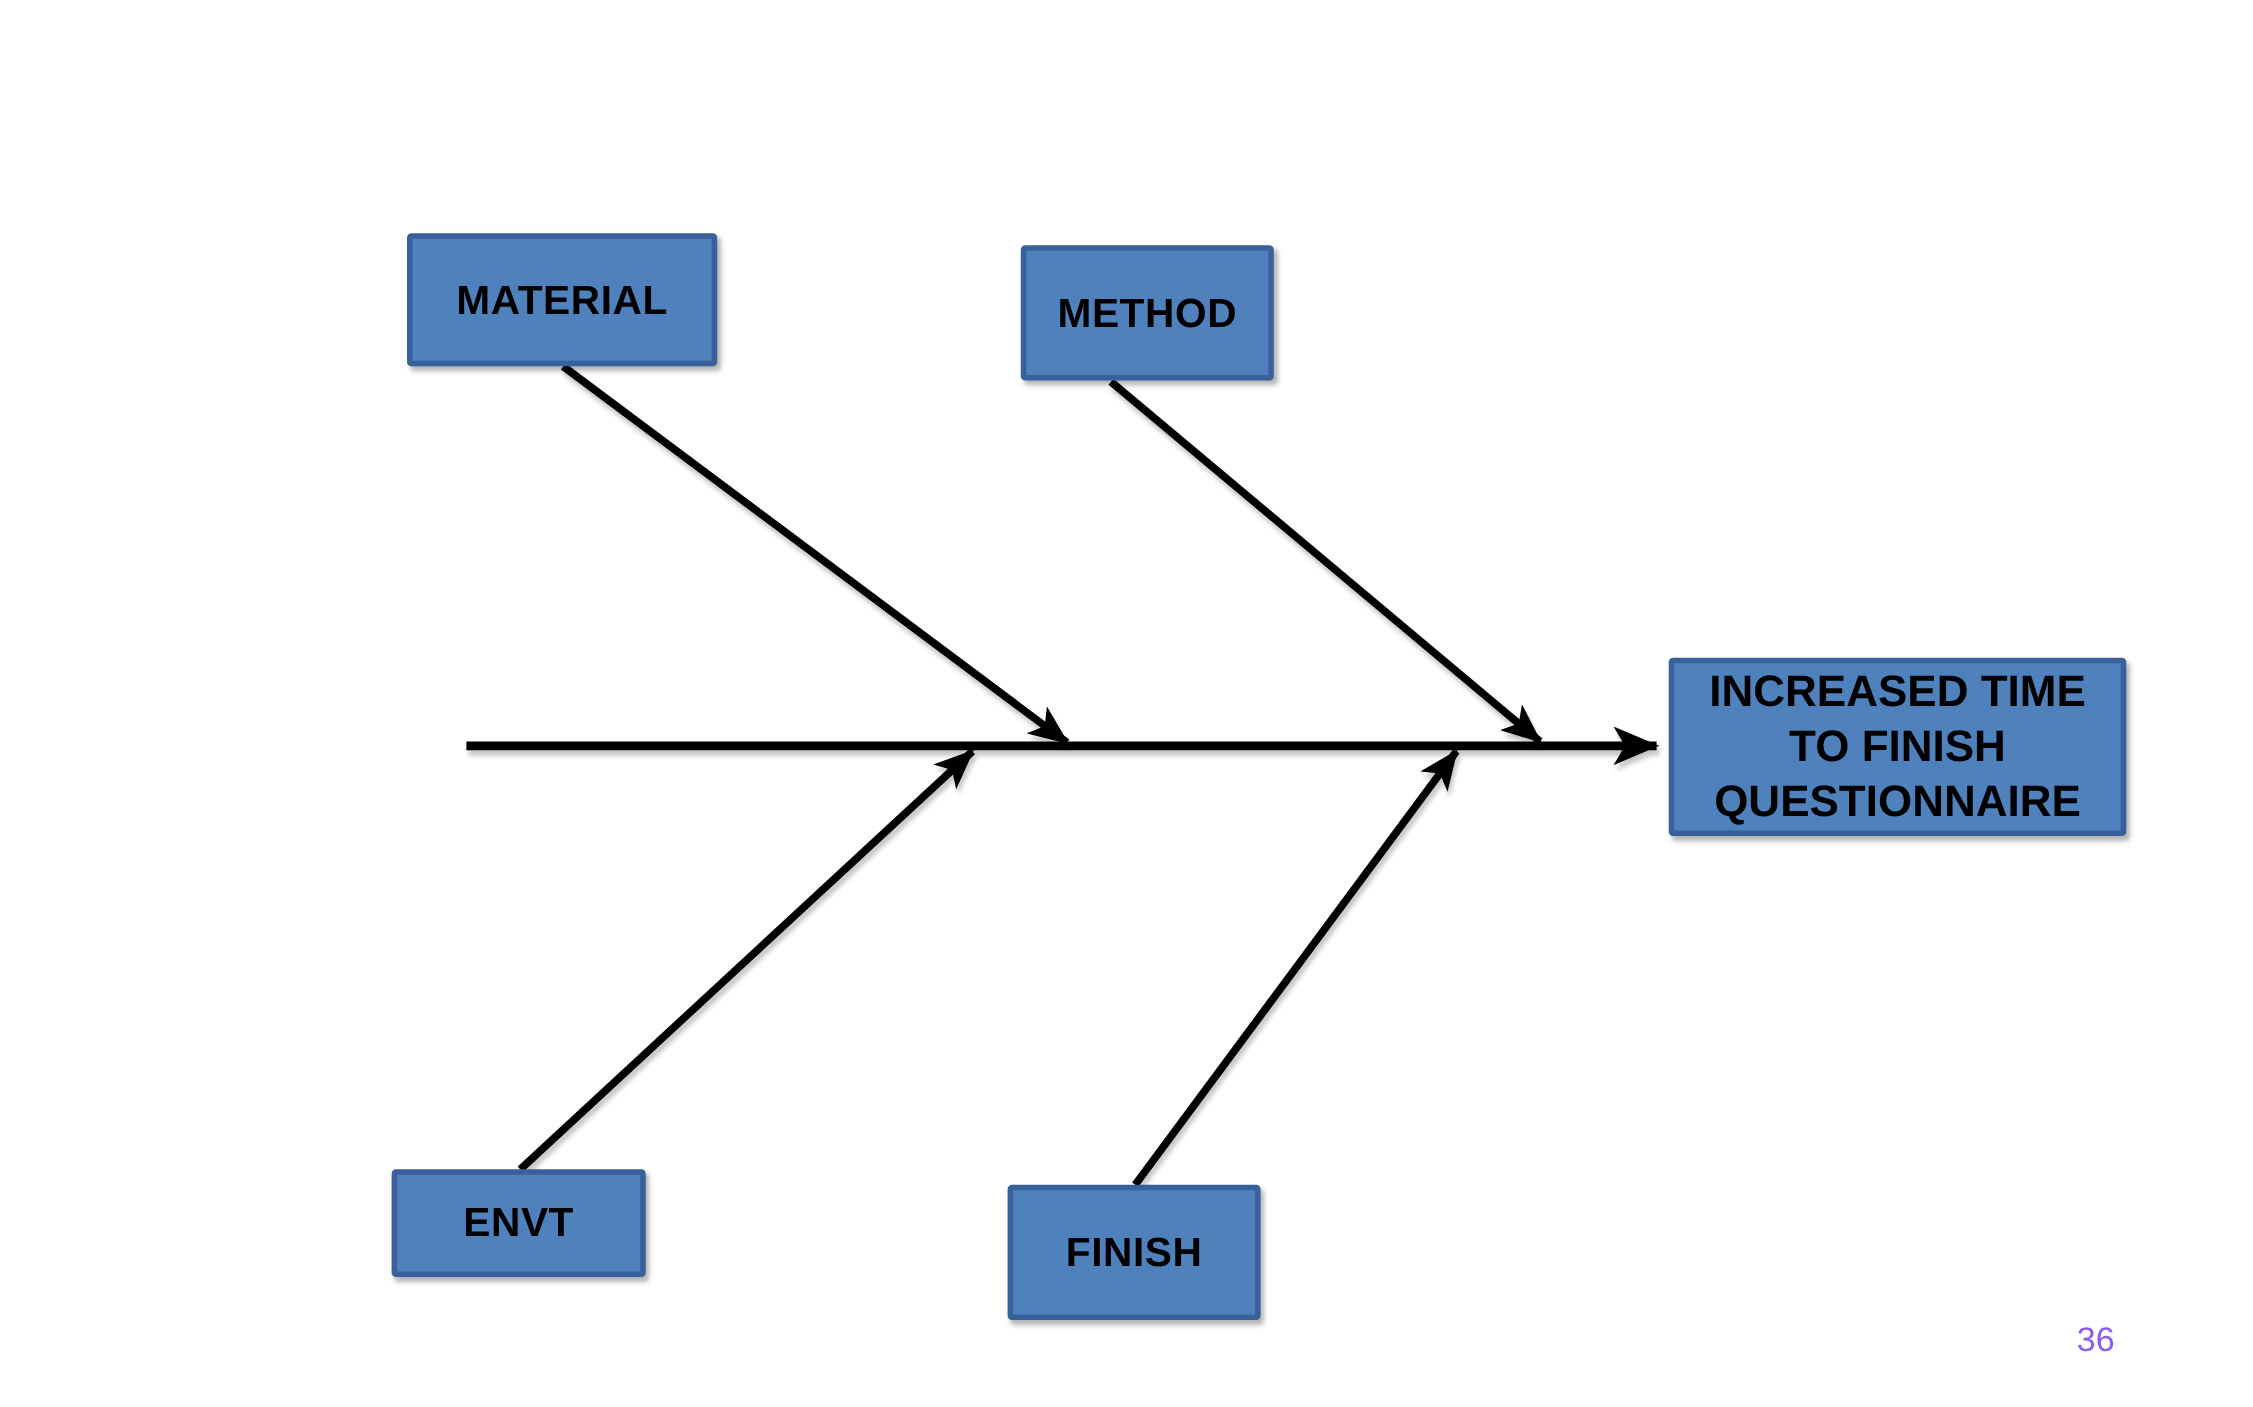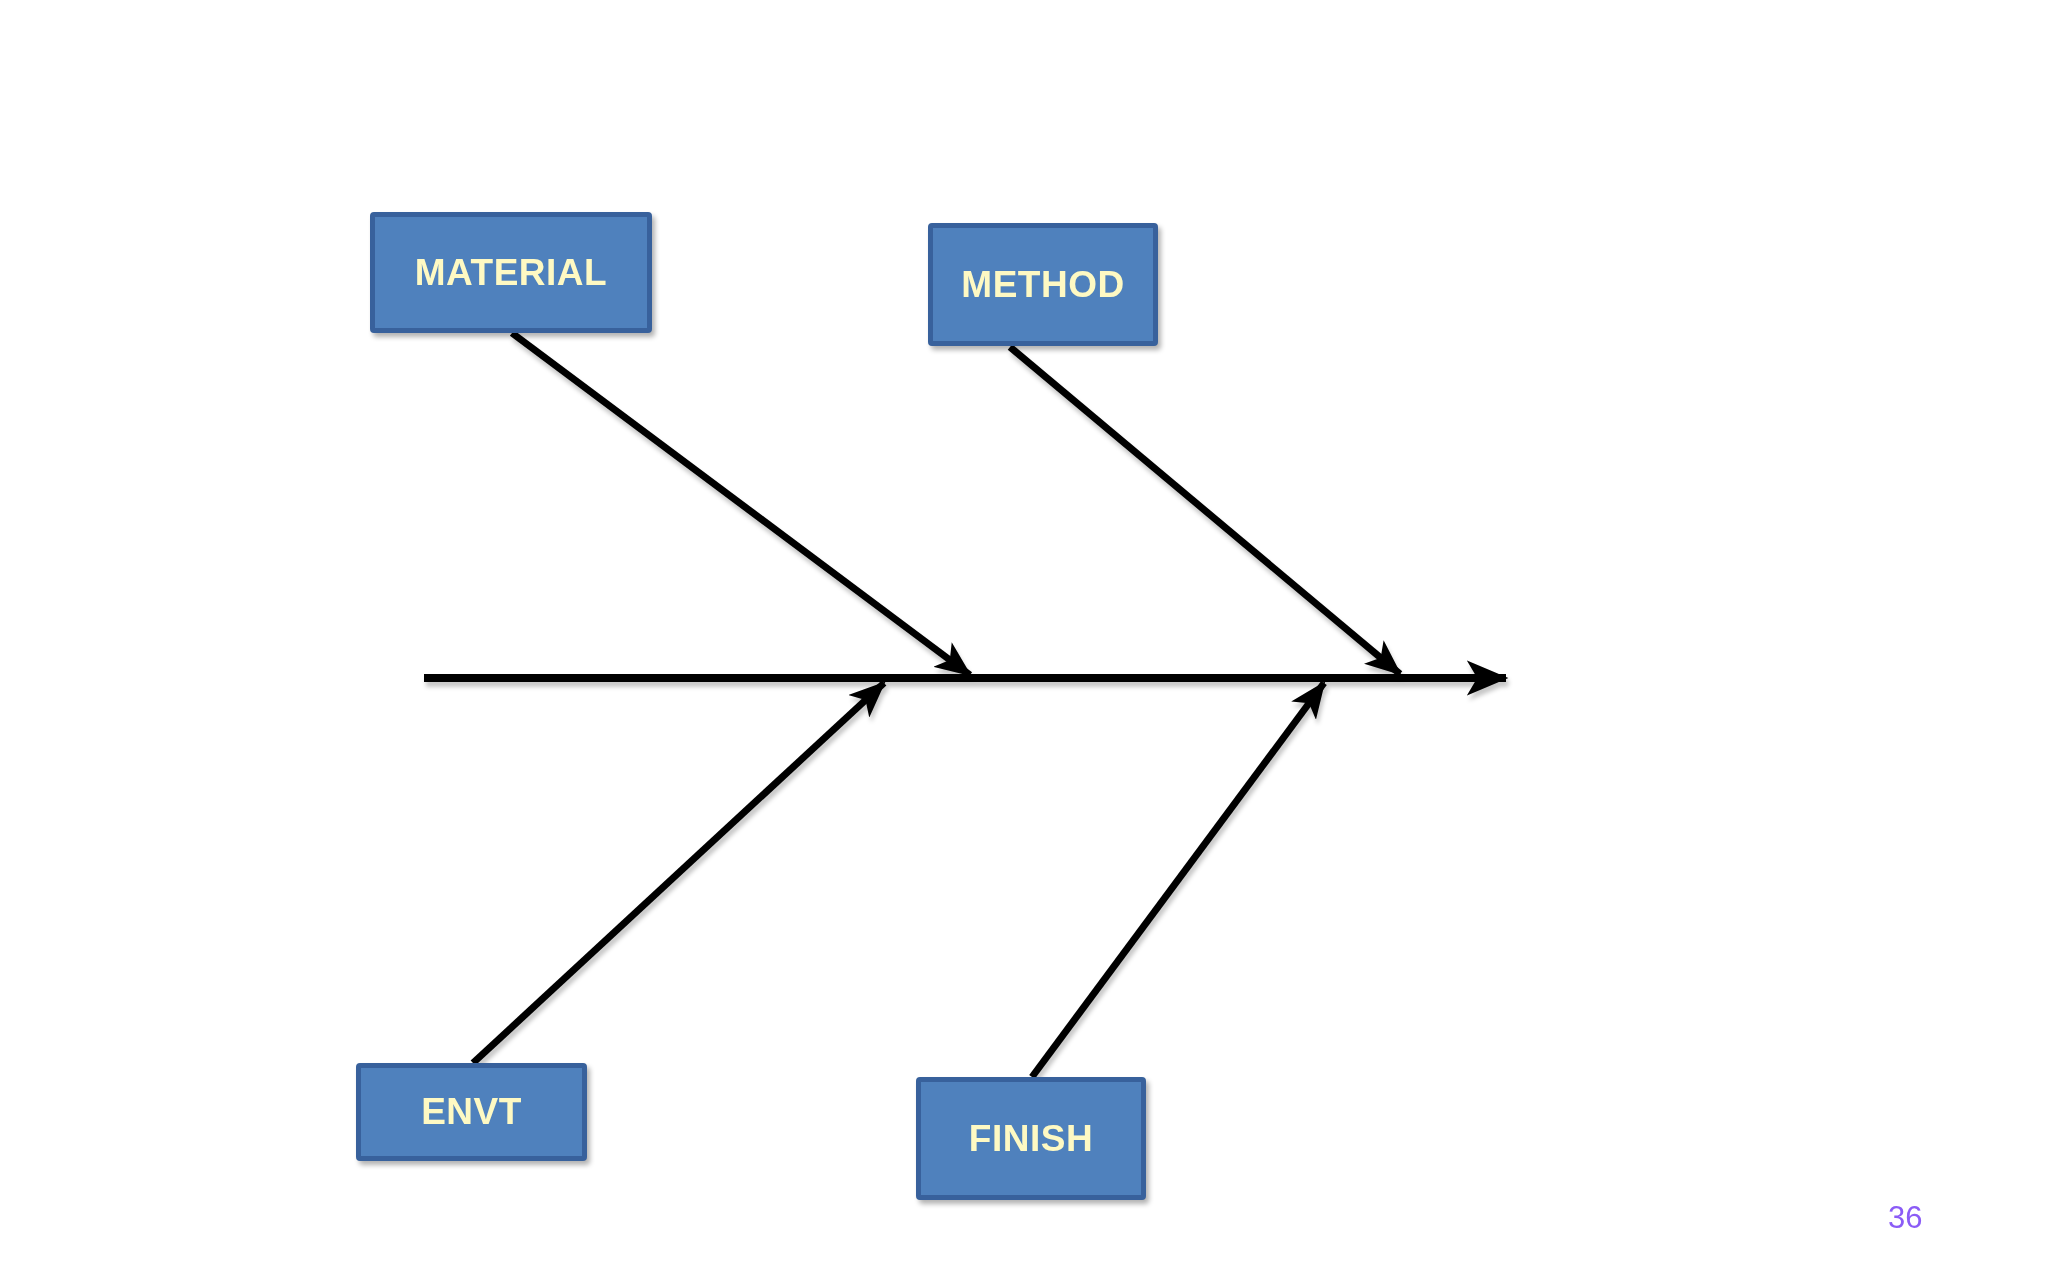--- a/index.html
+++ b/index.html
@@ -22,21 +22,21 @@
     width: 2048px;
     height: 1279px;
     filter: drop-shadow(2px 5px 2px rgba(0,0,0,0.22));
   }
   .box {
     position: absolute;
     box-sizing: border-box;
     background: #4F81BD;
     border: 5px solid #38619C;
     border-radius: 4px;
-    color: #fef9c3;
+    color: #000000;
     font-weight: bold;
     display: flex;
     align-items: center;
     justify-content: center;
     text-align: center;
     box-shadow: 3px 4px 5px rgba(0,0,0,0.30);
   }
   .cat-label {
     font-size: 37px;
     letter-spacing: 0.5px;
@@ -86,16 +86,21 @@
   </div>
 
   <div class="box" style="left:356px; top:1063px; width:231px; height:98px;">
     <span class="cat-label">ENVT</span>
   </div>
 
   <div class="box" style="left:916px; top:1077px; width:230px; height:123px;">
     <span class="cat-label">FINISH</span>
   </div>
 
+  <div class="box effect-box" style="left:1517px; top:598px; width:416px; height:162px;">
+    <div class="effect-line">INCREASED TIME</div>
+    <div class="effect-line">TO FINISH</div>
+    <div class="effect-line">QUESTIONNAIRE</div>
+  </div>
 
   <div class="page-number">36</div>
 
 </div>
 
 </body></html>

